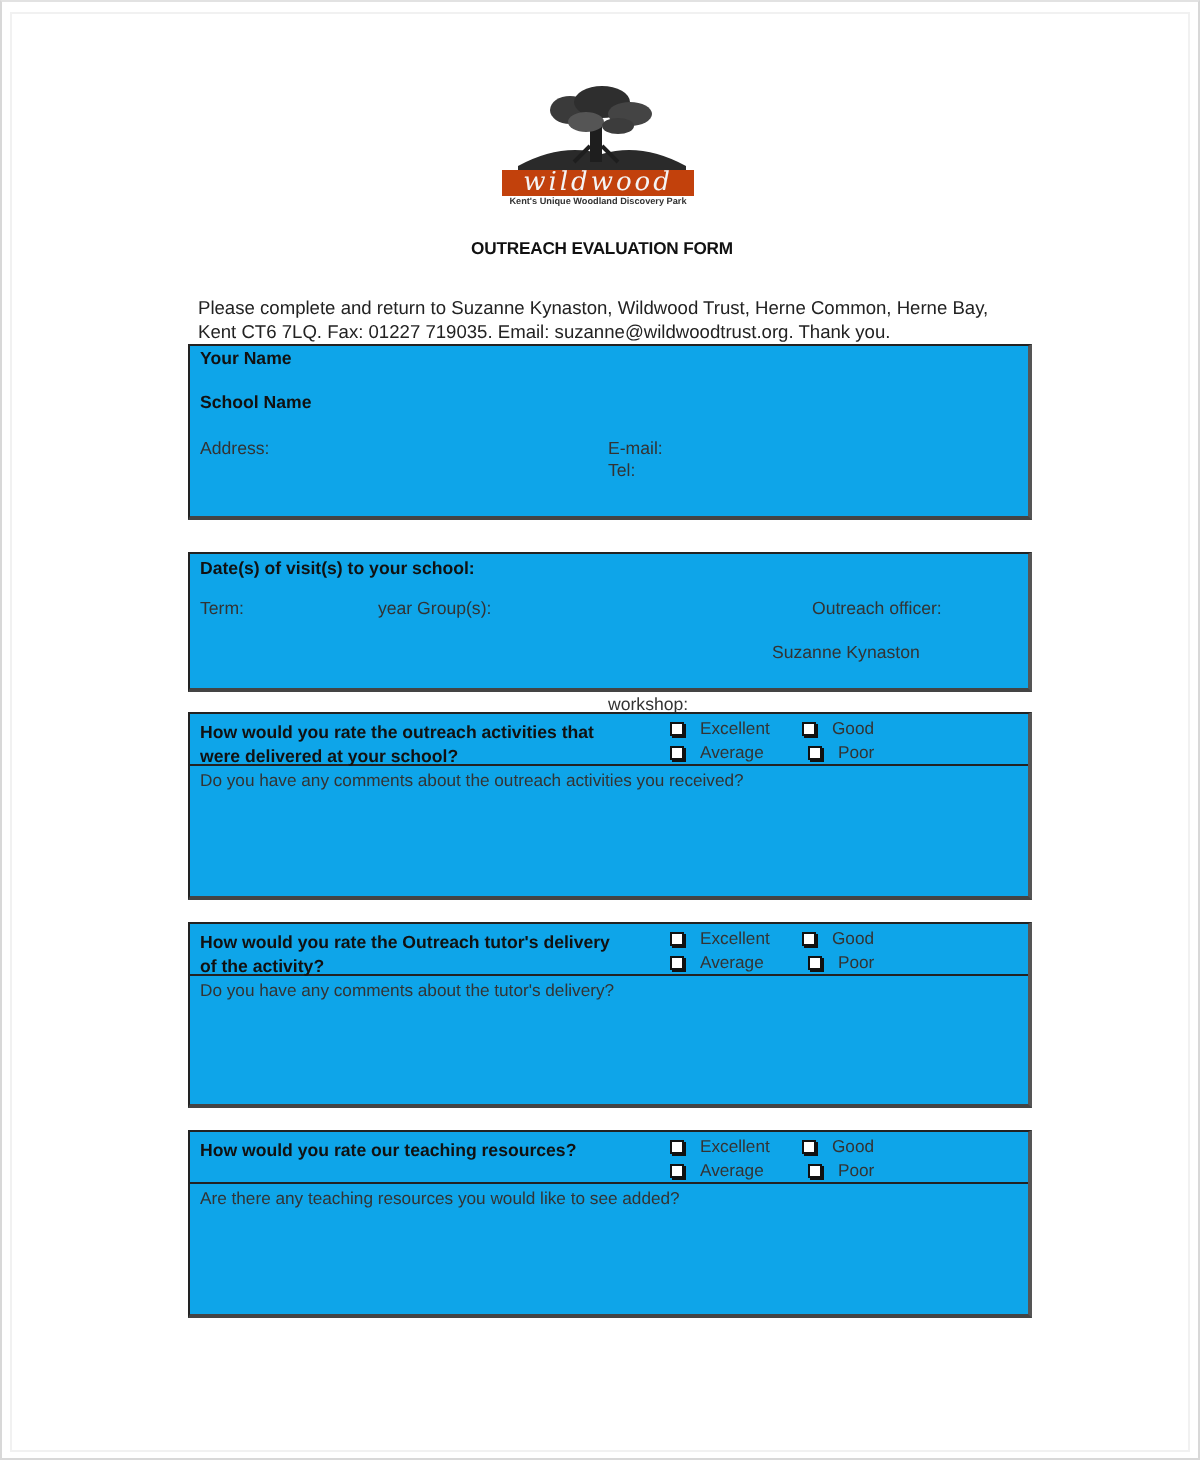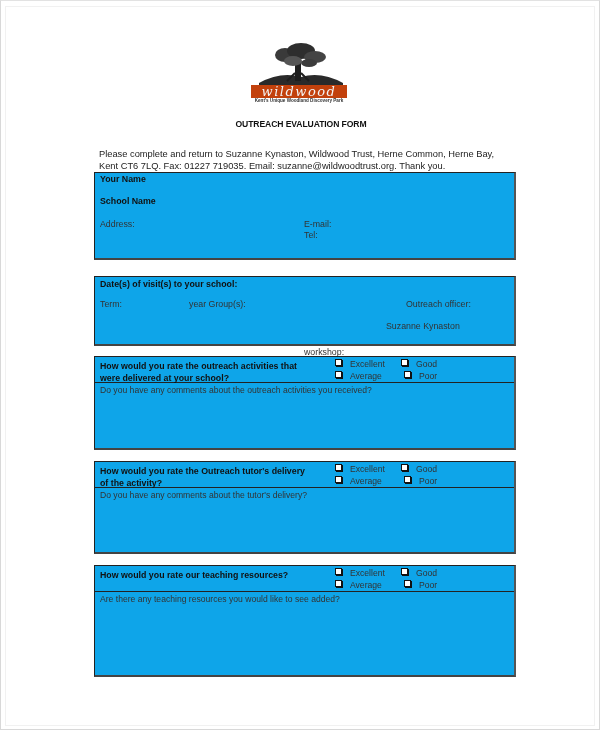--- a/index.html
+++ b/index.html
@@ -33,21 +33,21 @@
       position: absolute; left: 98px; top: 147px; width: 420px; font-size: 9.3px; line-height: 12px; color: #222;
     }
     .box {
       position: absolute; left: 93px; width: 422px; border: 1px solid #222;
       border-right: 2px solid #555; border-bottom: 2px solid #444; background: #0ea5e9;
     }
     .abs { position: absolute; font-size: 8.8px; white-space: nowrap; color: #333; }
     .bold { font-weight: bold; color: #111; }
     .qhead { position: relative; height: 26px; border-bottom: 1px solid #222; }
     .qtext { position: absolute; left: 5px; top: 4px; width: 230px; font-size: 8.8px; font-weight: bold; line-height: 11.5px; color: #111; }
-    .opt { position: absolute; font-size: 8.6px; color: #333; white-space: nowrap; display: flex; }
+    .opt { position: absolute; font-size: 8.6px; color: #333; white-space: nowrap; display: flex; align-items: center; }
     .cb {
       display: inline-block; width: 7px; height: 7px; border: 1px solid #111;
       box-shadow: 1px 1px 0 #111; margin-right: 8px; background: #fff;
     }
     .comment { position: absolute; left: 5px; top: 28px; font-size: 8.6px; color: #333; white-space: nowrap; }
   </style>
 </head>
 <body>
 
 <div class="page">
@@ -138,21 +138,21 @@
         </div>
       <div class="opt" style="left:309px;top:14px;">
           <span class="cb"></span>
           <span>Poor</span>
         </div>
     </div>
     <div class="comment">Do you have any comments about the tutor's delivery?</div>
     <div style="position:absolute;left:0;right:0;top:38px;bottom:0;"></div>
   </div>
 
-  <div class="box" style="top:564px;height:112px;">
+  <div class="box" style="top:564px;height:94px;">
     <div class="qhead">
       <div class="qtext">
         <div>How would you rate our teaching resources?</div>
         <div></div>
       </div>
       <div class="opt" style="left:240px;top:2px;">
           <span class="cb"></span>
           <span>Excellent</span>
         </div>
       <div class="opt" style="left:306px;top:2px;">

